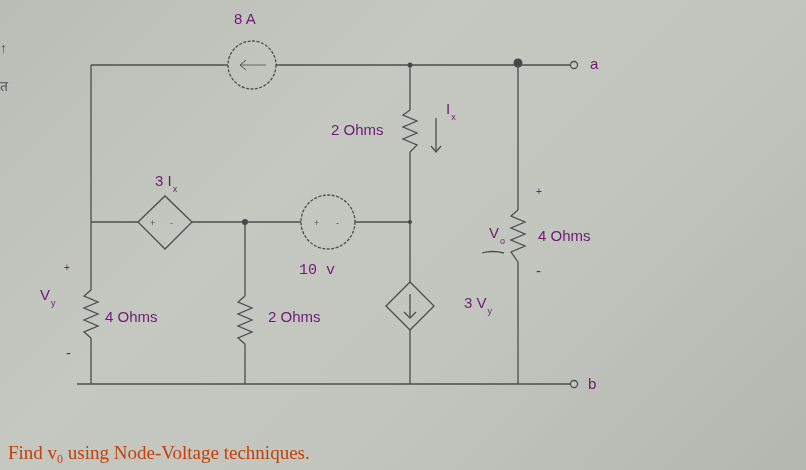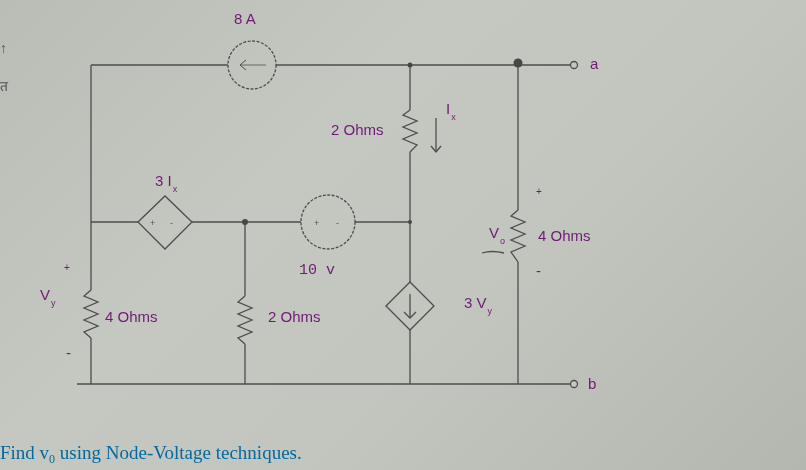--- a/index.html
+++ b/index.html
@@ -7,22 +7,22 @@
     width: 806px; height: 470px; overflow: hidden;
     background: linear-gradient(135deg, #b9bdb6 0%, #c4c8c1 35%, #c2c6bf 60%, #b3b7b0 100%);
     position: relative;
     font-family: "Liberation Sans", sans-serif;
     color: #3a3d3a;
   }
   #circuit { position: absolute; left: 0; top: 0; }
   .lbl { position: absolute; font-size: 15px; color: #701a75; white-space: nowrap; }
   .sub { font-size: 9px; position: relative; top: 6px; margin-left: 1px; }
   .caption {
-    position: absolute; left: 0; top: 442px;
-    font-family: "Liberation Serif", serif; font-size: 19px; color: #0369a1;
+    position: absolute; left: 8px; top: 442px;
+    font-family: "Liberation Serif", serif; font-size: 19px; color: #c2410c;
     white-space: nowrap;
   }
   .caption .s0 { font-size: 12px; position: relative; top: 4px; }
   .margin-mark { position: absolute; font-size: 14px; color: #555; }
 </style>
 </head>
 <body>
 
 <svg id="circuit" width="806" height="470" viewBox="0 0 806 470">
   <g stroke="#4b4e4b" stroke-width="1.3" fill="none">

